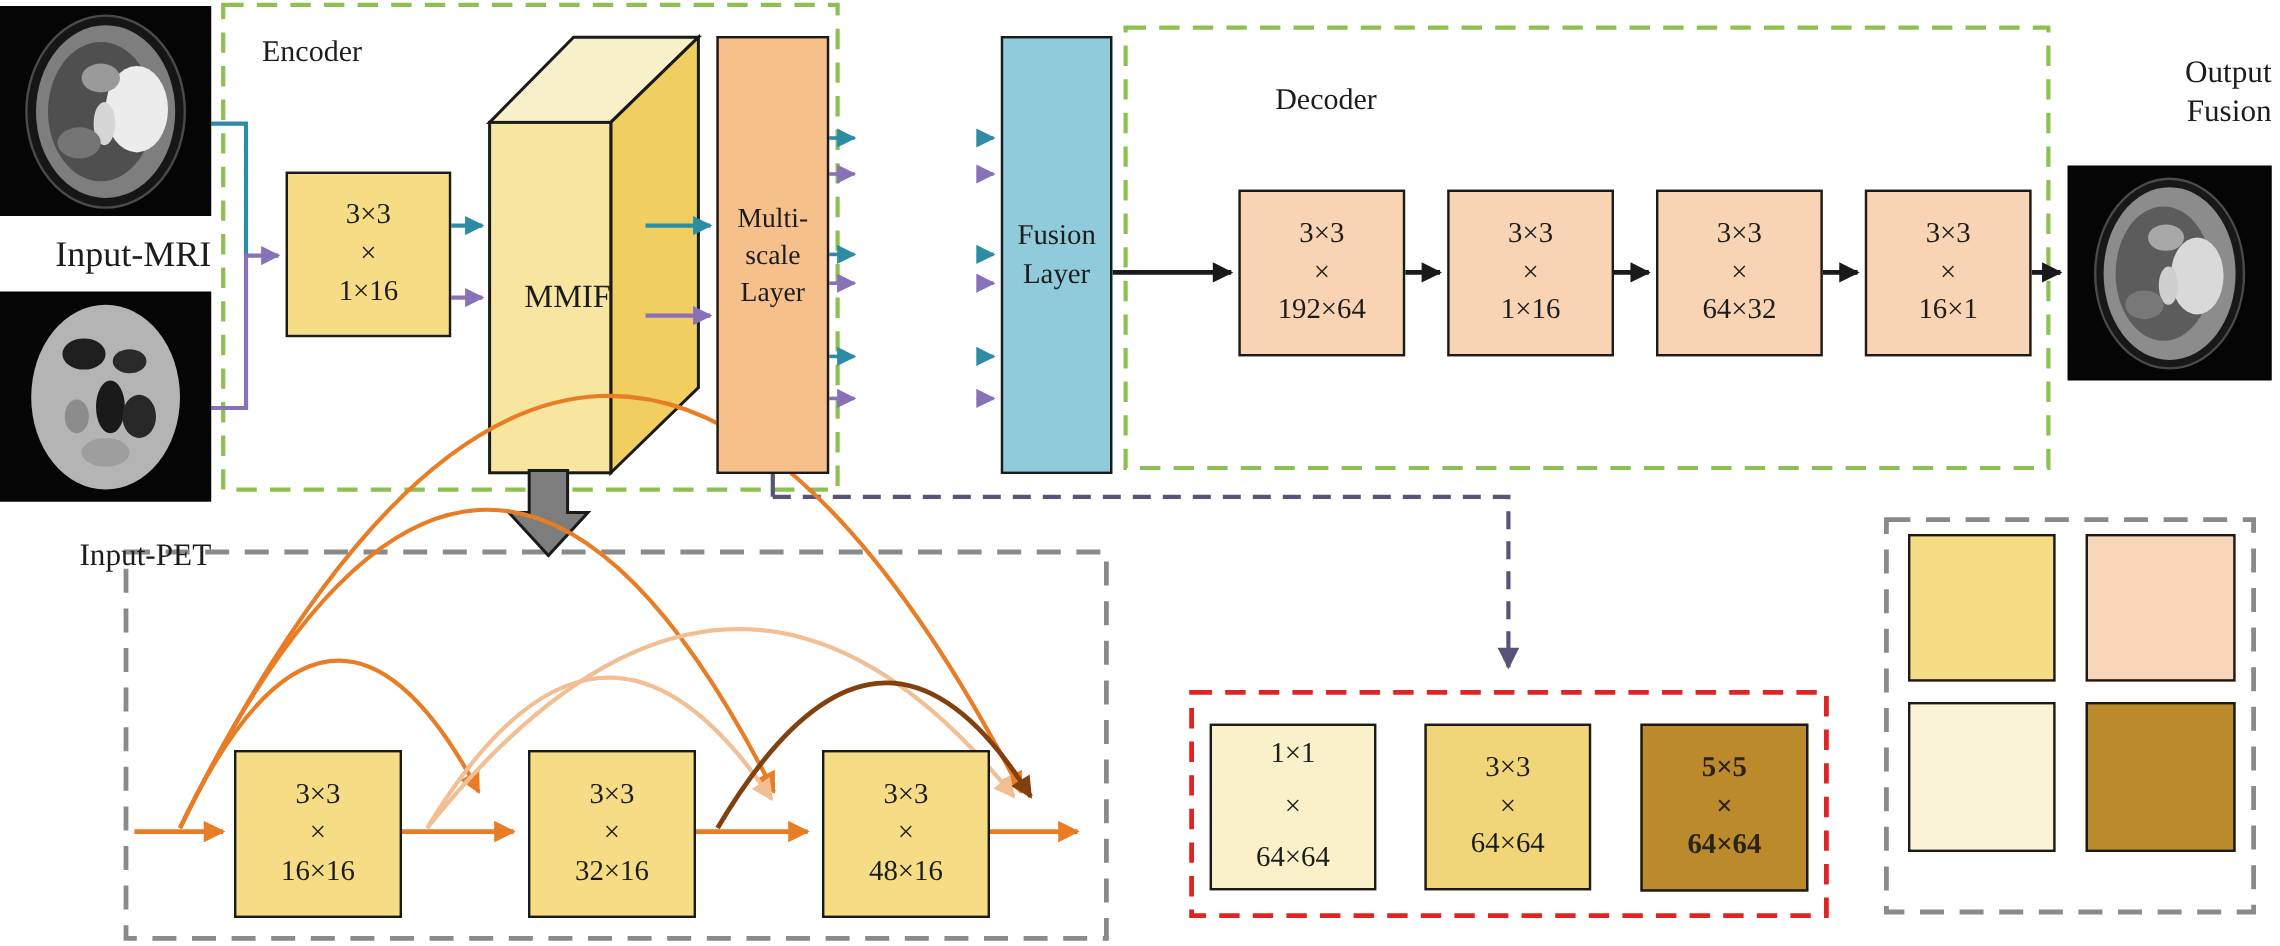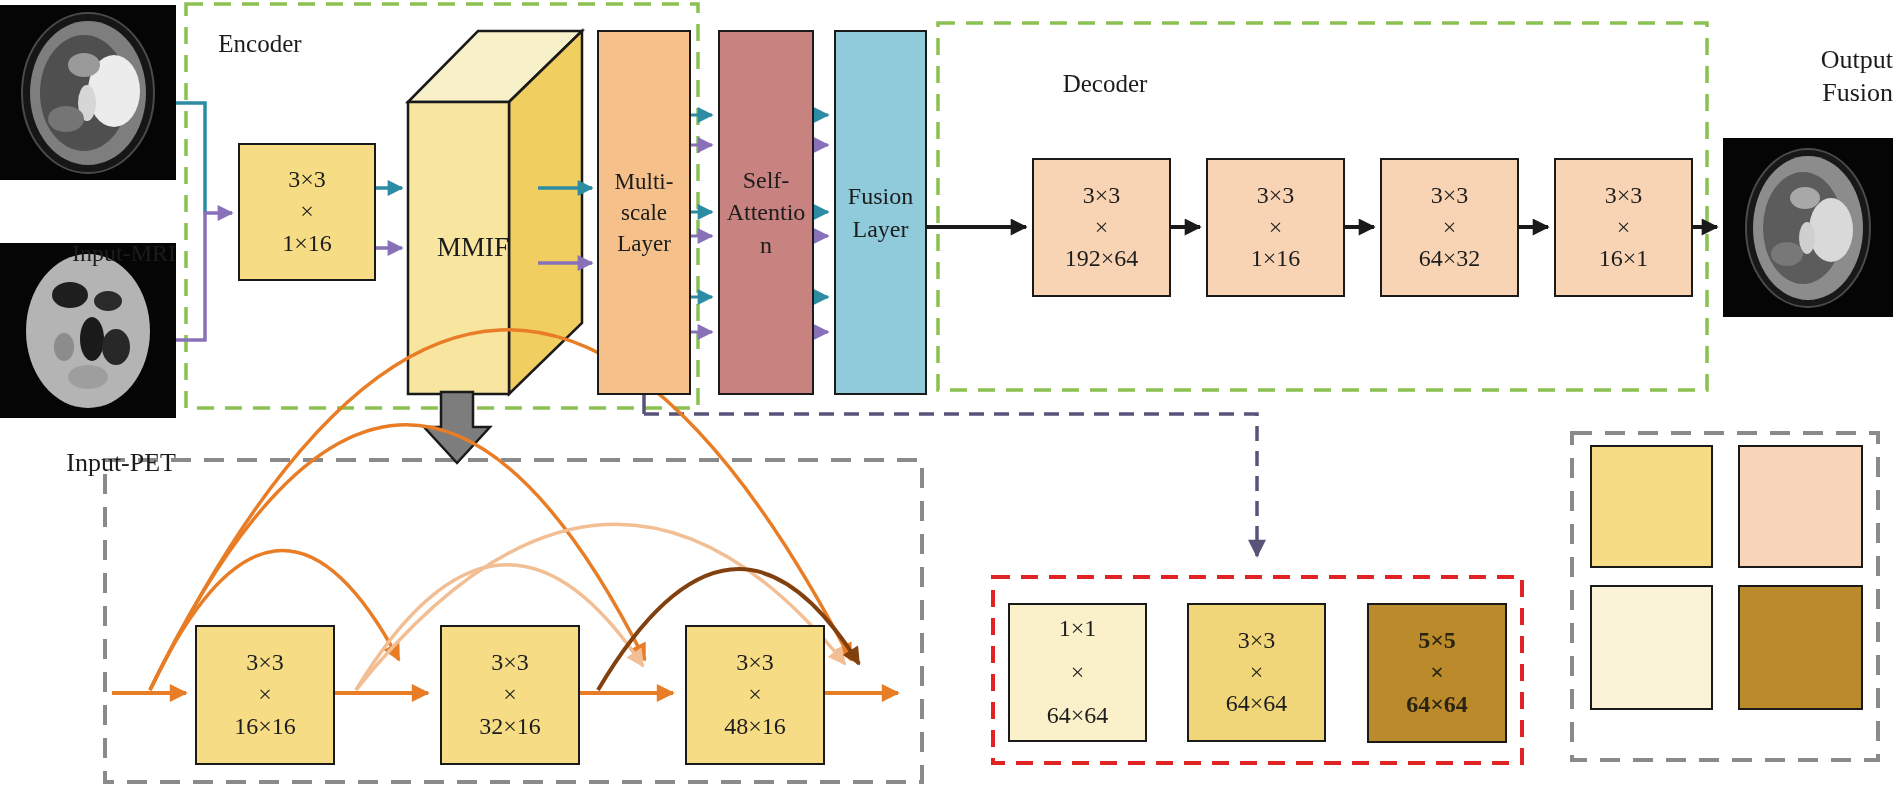--- a/index.html
+++ b/index.html
@@ -120,21 +120,21 @@
       <rect width="176" height="175" fill="#050505"></rect>
       <ellipse cx="88" cy="88" rx="66" ry="80" fill="#161616" stroke="#4a4a4a" stroke-width="2"></ellipse>
       <ellipse cx="88" cy="88" rx="58" ry="72" fill="#7e7e7e"></ellipse>
       <ellipse cx="84" cy="88" rx="44" ry="58" fill="#4f4f4f"></ellipse>
       <ellipse cx="114" cy="86" rx="26" ry="36" fill="#ececec"></ellipse>
       <ellipse cx="84" cy="60" rx="16" ry="12" fill="#9a9a9a"></ellipse>
       <ellipse cx="87" cy="98" rx="9" ry="18" fill="#d6d6d6"></ellipse>
       <ellipse cx="66" cy="114" rx="18" ry="13" fill="#757575"></ellipse>
     </svg>
   </div>
-  <div class="lbl" style="left:0;top:196px;width:176px;font-size:24px;margin-top:44px;">Input-MRI</div>
+  <div class="lbl" style="left:0;top:196px;width:176px;font-size:30px;">Input-MRI</div>
 
   <div class="img" style="left:0;top:243px;width:176px;height:175px;">
     <svg width="176" height="175" viewBox="0 0 176 175">
       <rect width="176" height="175" fill="#050505"></rect>
       <ellipse cx="88" cy="88" rx="62" ry="77" fill="#b4b4b4"></ellipse>
       <ellipse cx="70" cy="52" rx="18" ry="13" fill="#1e1e1e"></ellipse>
       <ellipse cx="108" cy="58" rx="14" ry="10" fill="#2a2a2a"></ellipse>
       <ellipse cx="92" cy="96" rx="12" ry="22" fill="#1a1a1a"></ellipse>
       <ellipse cx="116" cy="104" rx="14" ry="18" fill="#282828"></ellipse>
       <ellipse cx="64" cy="104" rx="10" ry="14" fill="#8c8c8c"></ellipse>
@@ -152,25 +152,20 @@
   </div>
 
   <div class="lbl" style="left:408px;top:232px;width:101px;font-size:27px;">MMIF</div>
 
   <div class="blk ms tall" style="left:597px;top:30px;width:94px;height:365px;font-size:23px;">
     <span>Multi-</span>
     <span>scale</span>
     <span>Layer</span>
   </div>
 
-  <div class="blk sa tall" style="left:718px;top:30px;width:96px;height:365px;font-size:24px;">
-    <span>Self-</span>
-    <span>Attentio</span>
-    <span>n</span>
-  </div>
   <div class="blk fl tall" style="left:834px;top:30px;width:93px;height:365px;font-size:24px;">
     <span>Fusion</span>
     <span>Layer</span>
   </div>
 
   <div class="lbl" style="left:1045px;top:70px;width:120px;font-size:25px;text-align:center;">Decoder</div>
 
   <div class="blk peach" style="left:1032px;top:158px;width:139px;height:139px;">
     <span>3×3</span>
     <span>×</span>

